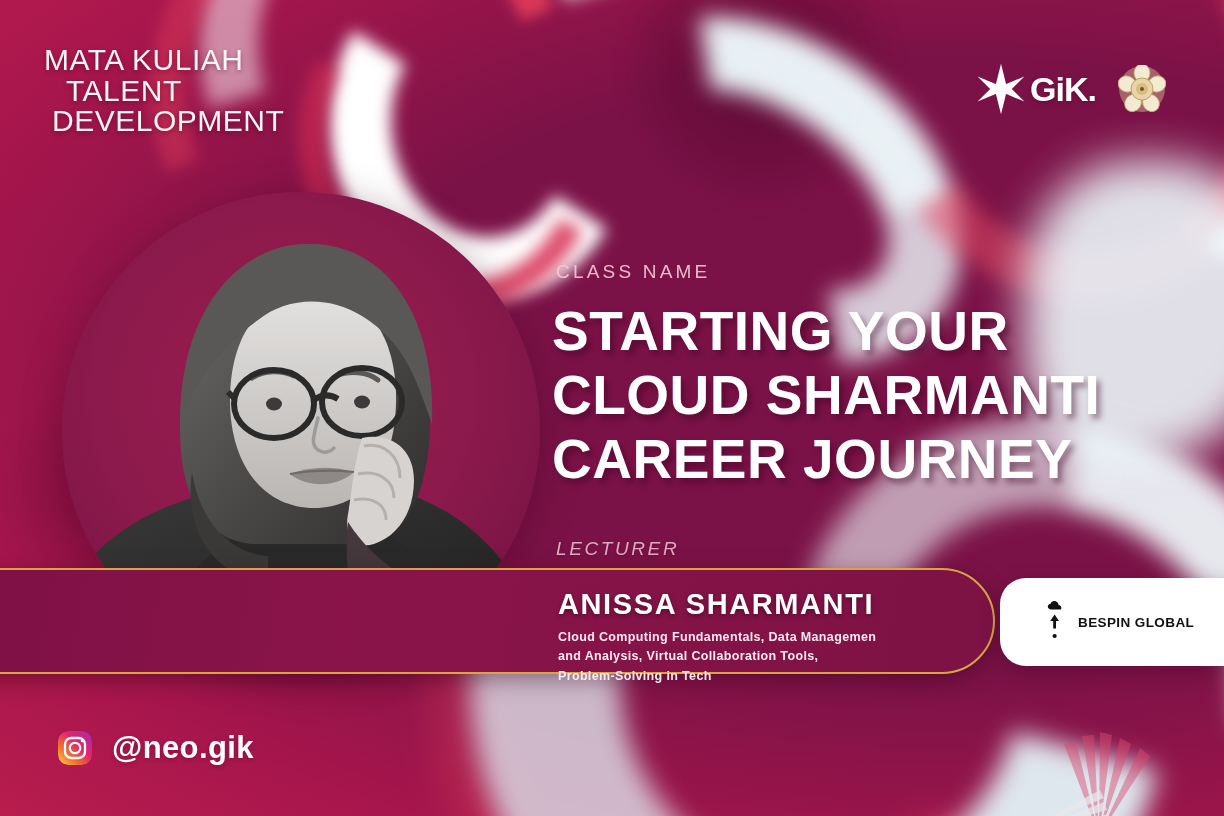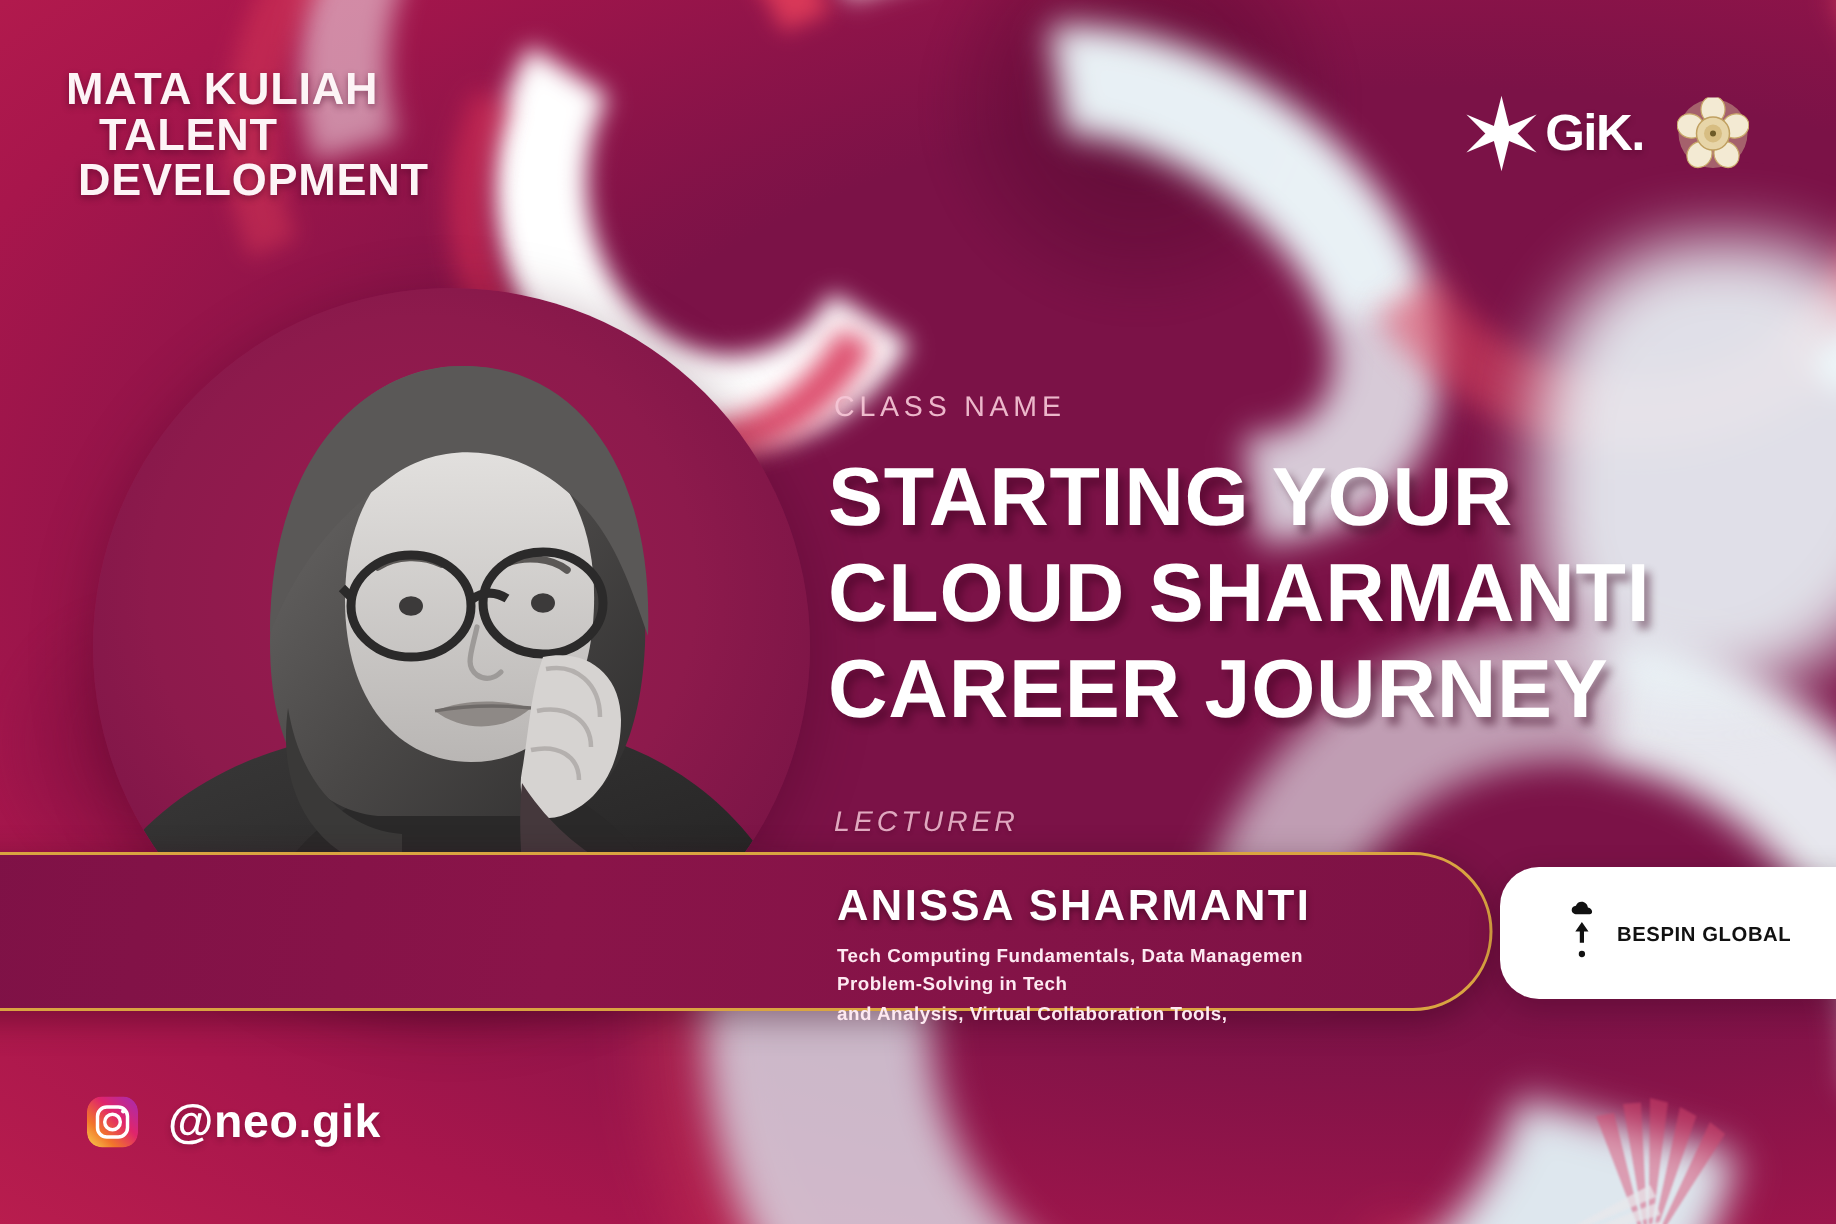--- a/index.html
+++ b/index.html
@@ -98,21 +98,21 @@
   .wm-top{ left:620px; top:-70px; width:280px; height:280px; }
   .wm-left{ left:0px; top:400px; width:190px; height:190px;
     background:radial-gradient(circle, rgba(120,12,60,.55) 0%, rgba(130,15,65,.25) 50%, rgba(140,20,70,0) 75%); }
 
   
   .fan{ position:absolute; right:30px; bottom:-20px; width:190px; height:150px; opacity:.55; filter:blur(.6px); }
 
   
   .course-heading{
     position:absolute; left:44px; top:45px; z-index:20;
-    color:#fdf4f6; font-weight:700; line-height:1.02;
+    color:#fdf4f6; font-weight:400; line-height:1.02;
     font-size:30px; letter-spacing:.5px;
     text-shadow:0 2px 5px rgba(60,0,30,.45);
   }
   .course-heading .l1{ display:block; }
   .course-heading .l2{ display:block; padding-left:22px; }
   .course-heading .l3{ display:block; padding-left:8px; }
 
   
   .logo-row{ position:absolute; right:58px; top:62px; z-index:20;
     display:flex; align-items:center; gap:22px; }
@@ -347,23 +347,23 @@
     <span>CLOUD SHARMANTI</span>
     <span>CAREER JOURNEY</span>
   </div>
 
   <div class="lecturer-label">LECTURER</div>
 
   <div class="lecturer-card">
     <div class="lecturer-inner">
       <div class="lect-name">ANISSA SHARMANTI</div>
       <div class="lect-desc">
-        <span>Tech Computing Fundamentals, Data Managemen</span>
+        <span>Cloud Computing Fundamentals, Data Managemen</span>
+        <span>and Analysis, Virtual Collaboration Tools,</span>
         <span>Problem-Solving in Tech</span>
-        <span>and Analysis, Virtual Collaboration Tools,</span>
       </div>
     </div>
   </div>
 
   <div class="bespin">
     <svg class="bespin-mark" viewBox="0 0 20 44">
       <path d="M5.2 9.5 C3.2 9.5 1.8 8.2 1.8 6.6 C1.8 5.1 3 3.9 4.6 3.8 C5.1 2.2 6.6 1.1 8.4 1.1 C10.6 1.1 12.4 2.8 12.6 5 C14.2 5.2 15.4 6.4 15.4 7.9 C15.4 8.8 14.8 9.5 13.8 9.5 Z" fill="#111111"></path>
       <path d="M8.6 14.6 L13 21 L10 21 L10 28.5 L7.2 28.5 L7.2 21 L4.2 21 Z" fill="#111111"></path>
       <circle cx="8.6" cy="36" r="2.1" fill="#111111"></circle>
     </svg>

